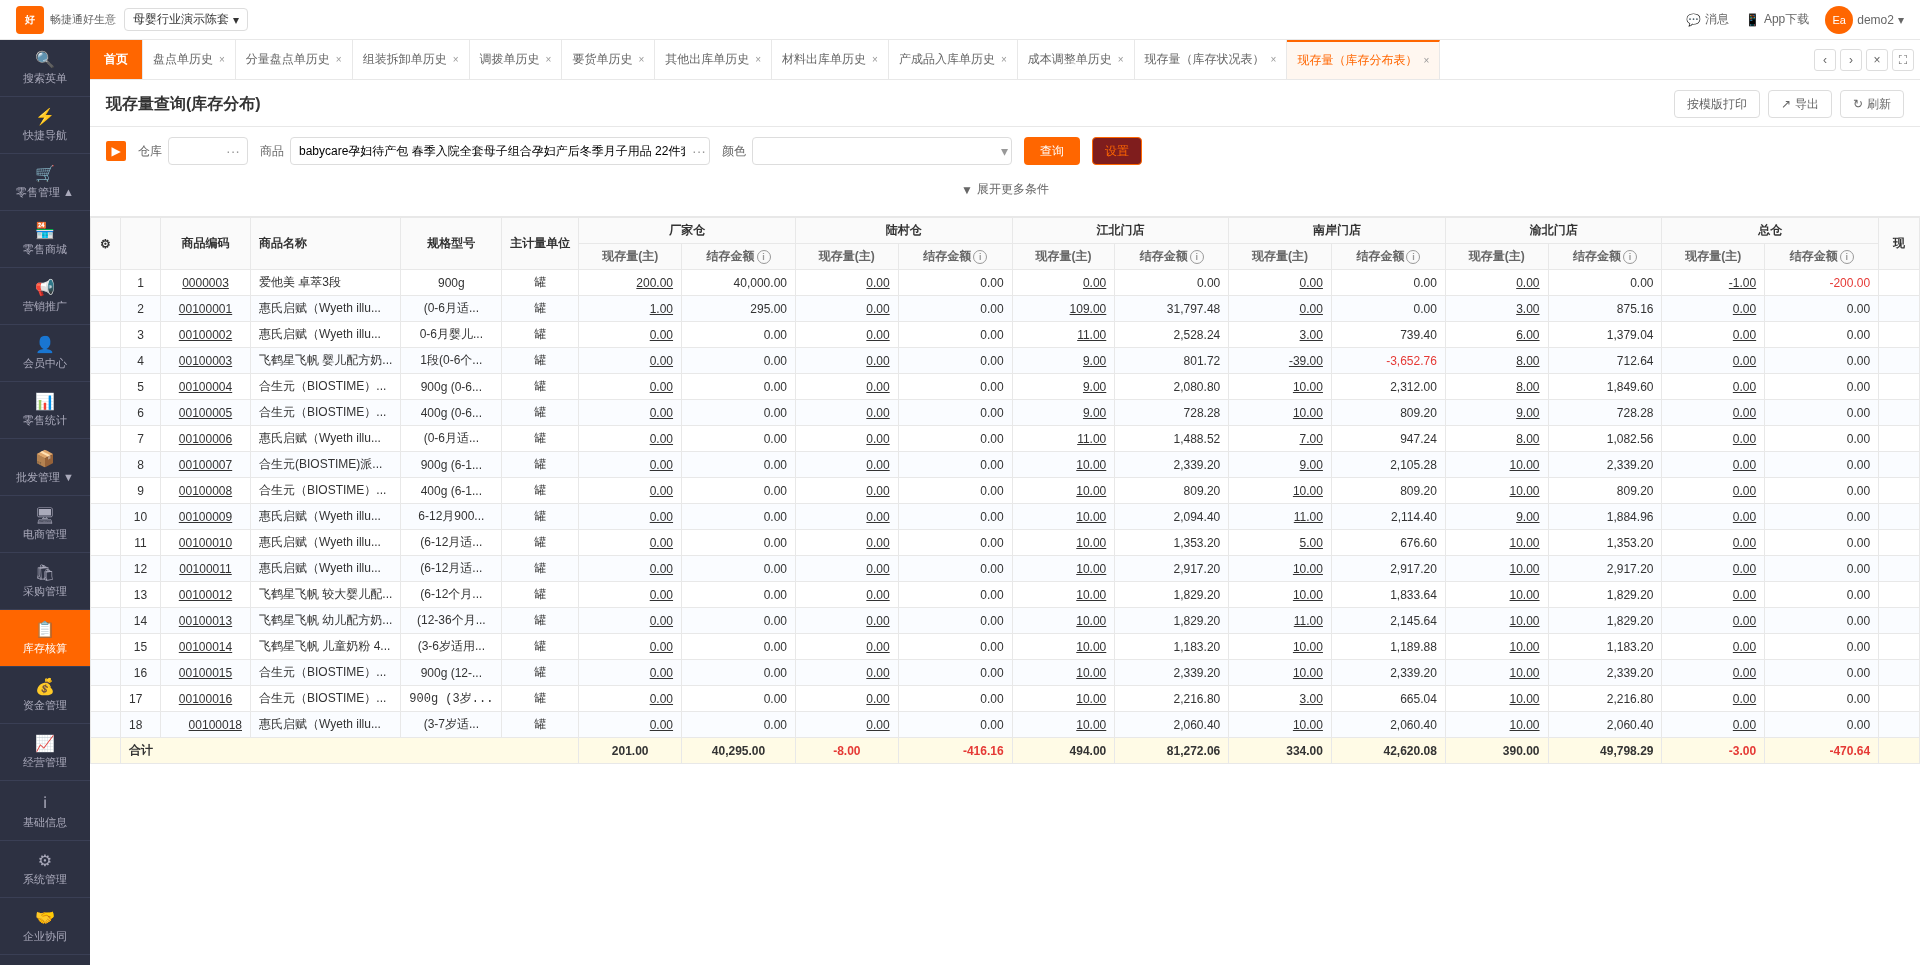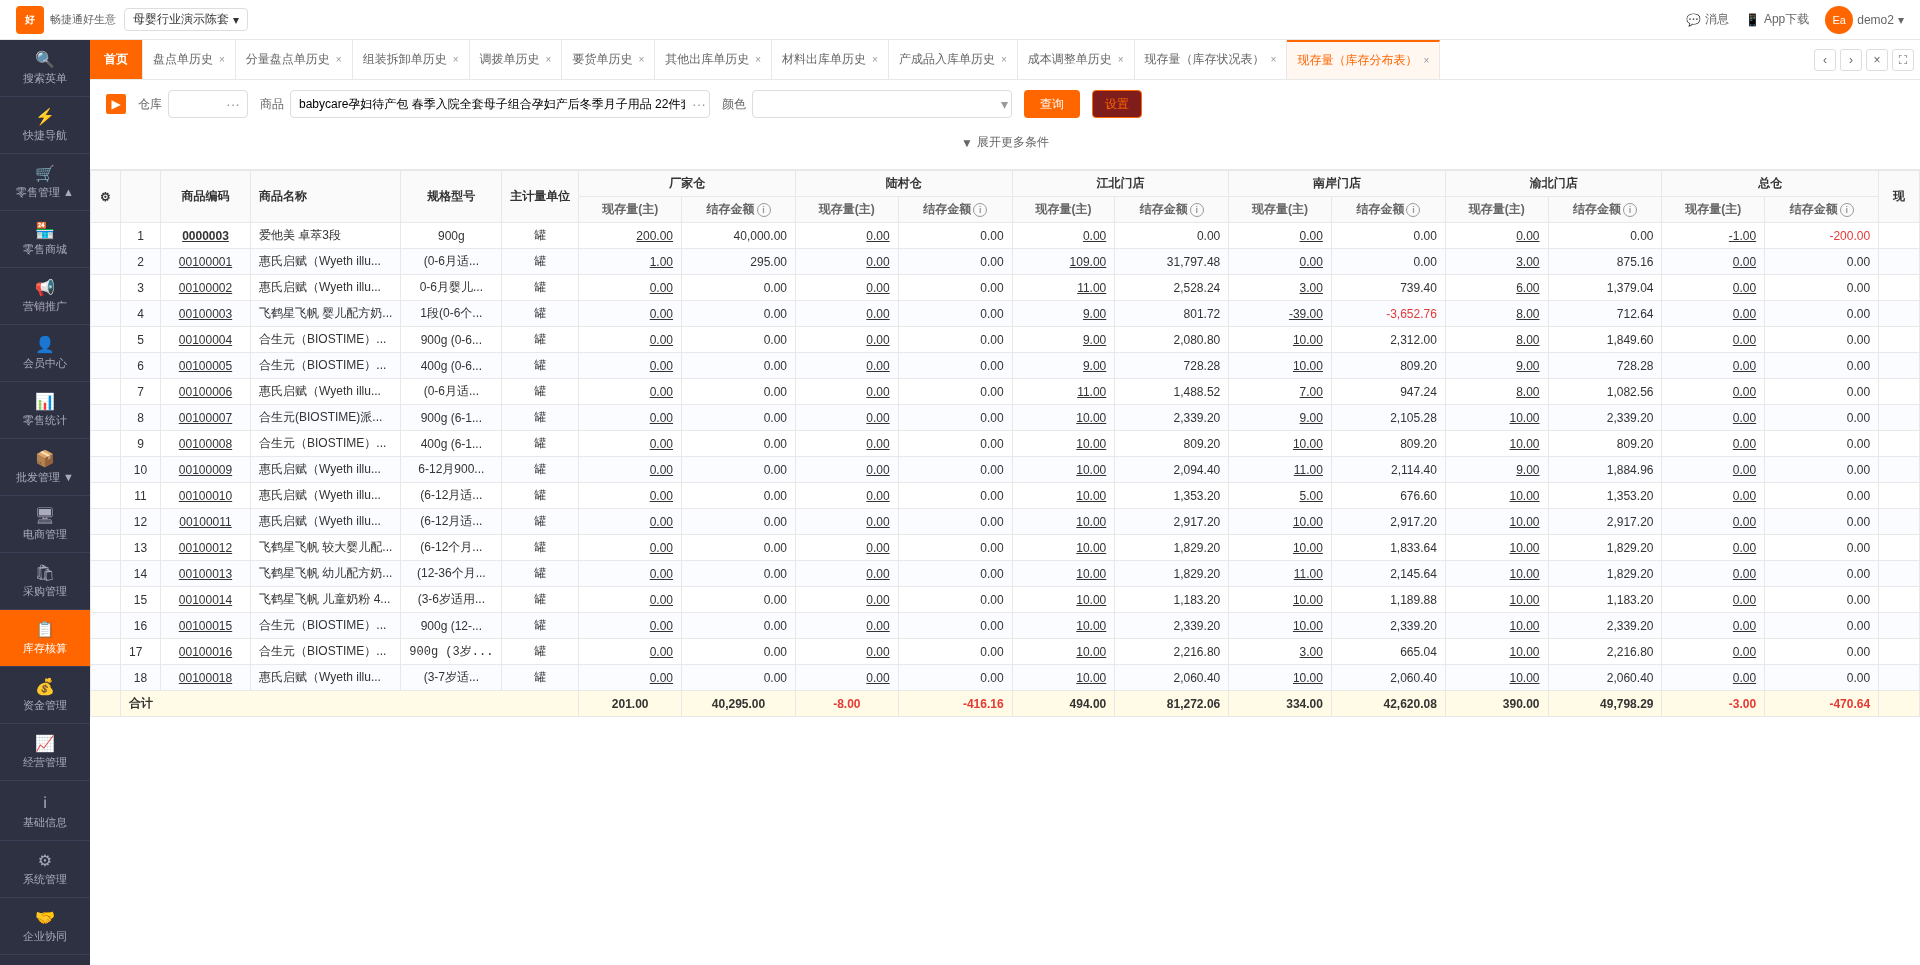--- a/index.html
+++ b/index.html
@@ -341,20 +341,36 @@
   <div class="tab-controls">
     <div class="tab-ctrl-btn">‹</div>
     <div class="tab-ctrl-btn">›</div>
     <div class="tab-ctrl-btn">×</div>
     <div class="tab-ctrl-btn">⛶</div>
   </div>
 </div>
 
 <div class="main-content">
 
+  <div class="page-header">
+    <div class="page-title-row">
+      <h2 class="page-title">现存量查询(库存分布)</h2>
+      <div class="header-actions">
+        <button class="header-btn">按模版打印</button>
+        <button class="header-btn">
+          <span>↗</span>
+          <span>导出</span>
+        </button>
+        <button class="header-btn">
+          <span>↻</span>
+          <span>刷新</span>
+        </button>
+      </div>
+    </div>
+  </div>
 
   <div class="filter-area">
     <div class="filter-row">
       <div style="display:flex;align-items:center;gap:4px;">
         <div class="orange-expand">▶</div>
       </div>
       <div class="filter-group">
         <span class="filter-label">仓库</span>
         <div class="search-input-group">
           <input class="filter-input" type="text" value="" style="">
@@ -416,21 +432,21 @@
           <th>现存量(主)</th>
           <th>结存金额<span class="info-icon">i</span></th>
           <th>现存量(主)</th>
           <th>结存金额<span class="info-icon">i</span></th>
         </tr>
       </thead>
       <tbody id="table-body">
       <tr>
     <td style="text-align:center;"></td>
     <td style="text-align:center;">1</td>
-    <td style="text-align:center;font-weight:bold;"><span class="underline">0000003</span></td>
+    <td style="text-align:center;"><span class="underline">0000003</span></td>
     <td style="text-align:left;">爱他美 卓萃3段</td>
     <td style="text-align:center;">900g</td>
     <td style="text-align:center;">罐</td>
     <td><span class="underline">200.00</span></td>
     <td>40,000.00</td>
     <td><span class="underline">0.00</span></td>
     <td>0.00</td>
     <td><span class="underline">0.00</span></td>
     <td>0.00</td>
     <td><span class="underline">0.00</span></td>
@@ -772,22 +788,22 @@
     <td><span class="underline">3.00</span></td>
     <td>665.04</td>
     <td><span class="underline">10.00</span></td>
     <td>2,216.80</td>
     <td><span class="underline">0.00</span></td>
     <td>0.00</td>
     <td></td>
   </tr>
           <tr>
     <td style="text-align:center;"></td>
-    <td style="text-align:center;">18</td>
-    <td style="text-align:center;"><span class="underline">00100018</span></td>
+    <td style="text-align:left;">18</td>
+    <td style="text-align:right;"><span class="underline">00100018</span></td>
     <td style="text-align:left;">惠氏启赋（Wyeth illu...</td>
     <td style="text-align:center;">(3-7岁适...</td>
     <td style="text-align:center;">罐</td>
     <td><span class="underline">0.00</span></td>
     <td>0.00</td>
     <td><span class="underline">0.00</span></td>
     <td>0.00</td>
     <td><span class="underline">10.00</span></td>
     <td>2,060.40</td>
     <td><span class="underline">10.00</span></td>

